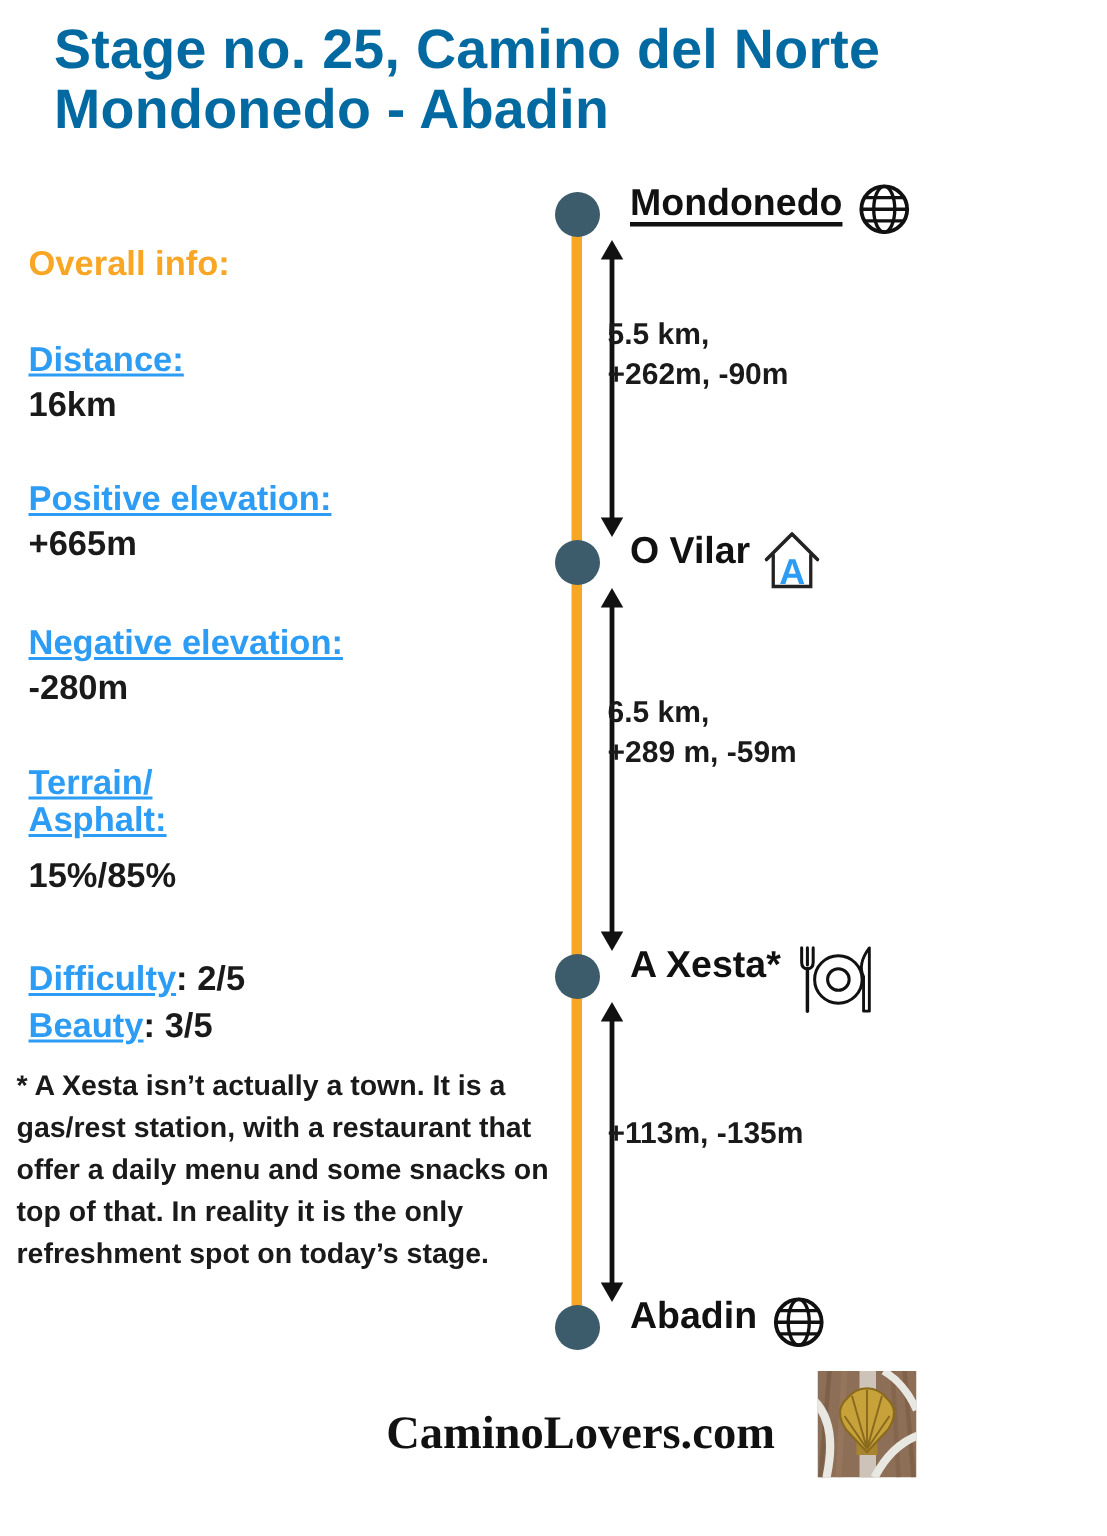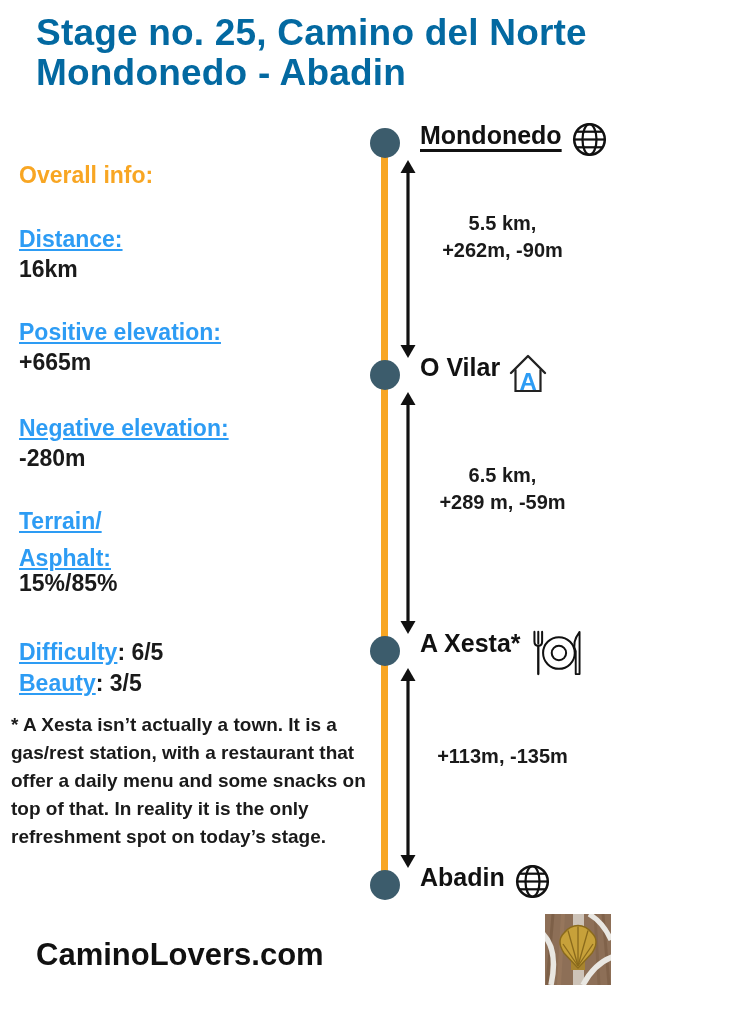--- a/index.html
+++ b/index.html
@@ -59,28 +59,28 @@
   }
   .icon-wrap { position: relative; display: inline-block; line-height: 0; }
   .house-letter {
     position: absolute; left: 0; right: 0; bottom: 2px;
     text-align: center; font-size: 24px; line-height: 26px;
     color: #2D9CF4; font-weight: 700;
   }
 
   .seg-label {
     position: absolute; left: 405px; width: 195px;
-    text-align: center; font-size: 20px; line-height: 27px; color: #1a1a1a;
+    text-align: left; font-size: 20px; line-height: 27px; color: #1a1a1a;
     z-index: 4;
   }
 
   
   .footer-site {
     position: absolute; left: 36px; right: 0; top: 937px;
-    font-size: 31px; color: #111;
+    text-align: center; font-size: 31px; color: #111; font-family: Liberation Serif, serif;
   }
   .shell-logo { position: absolute; left: 545px; top: 914px; }
 </style>
 </head>
 <body>
 
 <header class="title">
   <div>Stage no. 25, Camino del Norte</div>
   <div>Mondonedo - Abadin</div>
 </header>
@@ -91,25 +91,25 @@
   <div class="info-item blue" style="top:225px">Distance:</div>
   <div class="info-item black" style="top:255px">16km</div>
 
   <div class="info-item blue" style="top:318px">Positive elevation:</div>
   <div class="info-item black" style="top:348px">+665m</div>
 
   <div class="info-item blue" style="top:414px">Negative elevation:</div>
   <div class="info-item black" style="top:444px">-280m</div>
 
   <div class="info-item blue" style="top:507px">Terrain/</div>
-  <div class="info-item blue" style="top:544px">Asphalt:</div>
+  <div class="info-item blue" style="top:532px">Asphalt:</div>
   <div class="info-item black" style="top:569px">15%/85%</div>
 
   <div class="info-item" style="top:638px">
-    <span class="blue">Difficulty</span><span class="black">: 6/5</span>
+    <span class="blue">Difficulty</span><span class="black">: 2/5</span>
   </div>
   <div class="info-item" style="top:669px">
     <span class="blue">Beauty</span><span class="black">: 3/5</span>
   </div>
 </section>
 
 <p class="footnote">* A Xesta isn’t actually a town. It is a gas/rest station, with a restaurant that offer a daily menu and some snacks on top of that. In reality it is the only refreshment spot on today’s stage.</p>
 
 <div class="route-line"></div>
 

